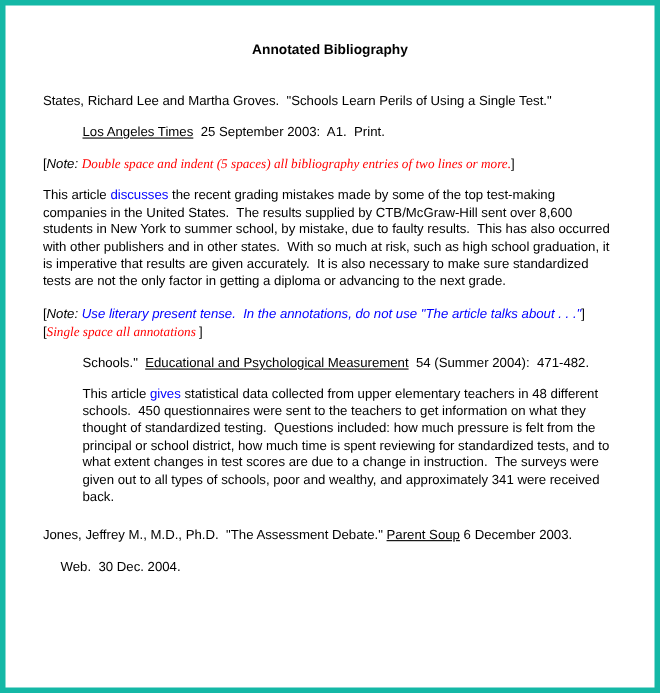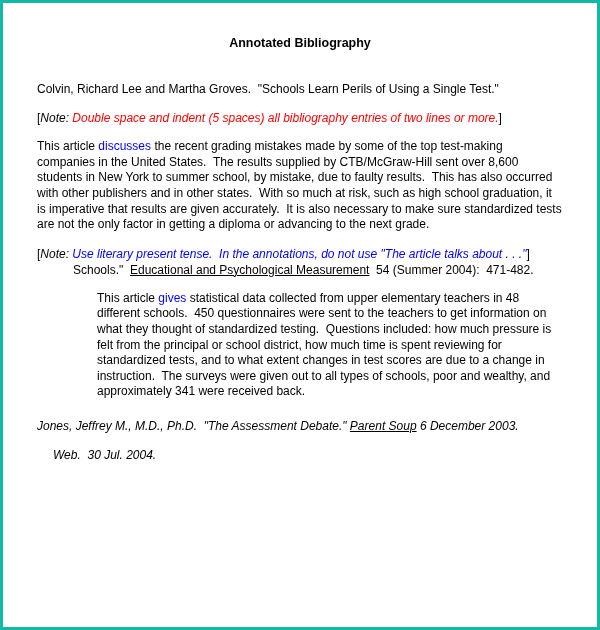--- a/index.html
+++ b/index.html
@@ -2,71 +2,73 @@
 <html style="--c-red: #FF0000; --c-blue: #0000FF;"><head>
 <meta charset="utf-8">
 <style>
   html, body { margin: 0; padding: 0; background: #ffffff; }
   .page {
     position: relative;
     width: 600px;
     height: 630px;
     box-sizing: border-box;
     background: #ffffff;
-    border: 3px solid #14b8a6;
+    border: 5px solid #14b8a6;
     padding: 24px 34px 24px 34px;
     font-family: "Liberation Sans", "DejaVu Sans", sans-serif;
     font-size: 12px;
     line-height: 1.3;
     color: #000000;
     overflow: hidden;
   }
   .title {
     text-align: center;
     font-weight: bold;
     font-size: 12.5px;
     margin: 8px 0 30px 0;
   }
   .cit-line { white-space: pre-wrap; margin-bottom: 13px; line-height: 16px; }
   .note     { white-space: pre-wrap; margin-bottom: 13px; line-height: 16px; }
   .note.tight { margin-bottom: 0; }
   .para     { white-space: pre-wrap; margin-bottom: 13px; line-height: 15.6px; }
   .indent    { margin-left: 36px; }
   .indent-sm { margin-left: 16px; }
-  .ann-indent { margin-left: 60px; }
-  .gap-top   { margin-top: 18px; font-style: italic; }
+  .ann-indent { margin-left: 36px; }
+  .gap-top   { margin-top: 18px; }
   .u    { text-decoration: underline; }
   .ital { font-style: italic; }
-  .red  { color: var(--c-red, #ff0000); }
+  .red  { color: var(--c-red, #ff0000); font-family: Liberation Serif, serif; }
   .blue { color: var(--c-blue, #0000ff); }
   .kw   { color: var(--c-blue, #0000ff); font-weight: normal; }
   .redbold { color: var(--c-red, #ff0000); font-weight: bold; }
   .bold { font-weight: bold; }
 </style>
 </head>
 <body>
 
 <div class="page">
 
   <div class="title">Annotated Bibliography</div>
 
   <div>
-    <div class="cit-line"><span>Colvin, Richard Lee and Martha Groves.  "Schools Learn Perils of Using a Single Test."</span></div>
+    <div class="cit-line"><span>States, Richard Lee and Martha Groves.  "Schools Learn Perils of Using a Single Test."</span></div>
+    <div class="cit-line indent"><span class="u">Los Angeles Times</span><span>  25 September 2003:  A1.  Print.</span></div>
   </div>
 
   <div class="note"><span>[</span><span class="ital">Note: </span><span class="red ital">Double space and indent (5 spaces) all bibliography entries of two lines or more.</span><span>]</span></div>
 
   <div class="para"><span>This article </span><span class="kw">discusses</span><span> the recent grading mistakes made by some of the top test-making companies in the United States.  The results supplied by CTB/McGraw-Hill sent over 8,600 students in New York to summer school, by mistake, due to faulty results.  This has also occurred with other publishers and in other states.  With so much at risk, such as high school graduation, it is imperative that results are given accurately.  It is also necessary to make sure standardized tests are not the only factor in getting a diploma or advancing to the next grade.</span></div>
 
   <div class="note tight"><span>[</span><span class="ital">Note: </span><span class="blue ital">Use literary present tense.  In the annotations, do not use "The article talks about . . ."</span><span>]</span></div>
+  <div class="note"><span>[</span><span class="red ital">Single space all annotations </span><span>]</span></div>
 
   <div>
     <div class="cit-line indent"><span>Schools."  </span><span class="u">Educational and Psychological Measurement</span><span>  54 (Summer 2004):  471-482.</span></div>
   </div>
 
   <div class="para ann-indent"><span>This article </span><span class="kw">gives</span><span> statistical data collected from upper elementary teachers in 48 different schools.  450 questionnaires were sent to the teachers to get information on what they thought of standardized testing.  Questions included: how much pressure is felt from the principal or school district, how much time is spent reviewing for standardized tests, and to what extent changes in test scores are due to a change in instruction.  The surveys were given out to all types of schools, poor and wealthy, and approximately 341 were received back.</span></div>
 
   <div class="gap-top">
     <div class="cit-line"><span>Jones, Jeffrey M., M.D., Ph.D.  "The Assessment Debate." </span><span class="u">Parent Soup</span><span> 6 December 2003.</span></div>
-    <div class="cit-line indent-sm"><span>Web.  30 Jul. 2004.</span></div>
+    <div class="cit-line indent-sm"><span>Web.  30 Dec. 2004.</span></div>
   </div>
 
 </div>
 
 </body></html>

